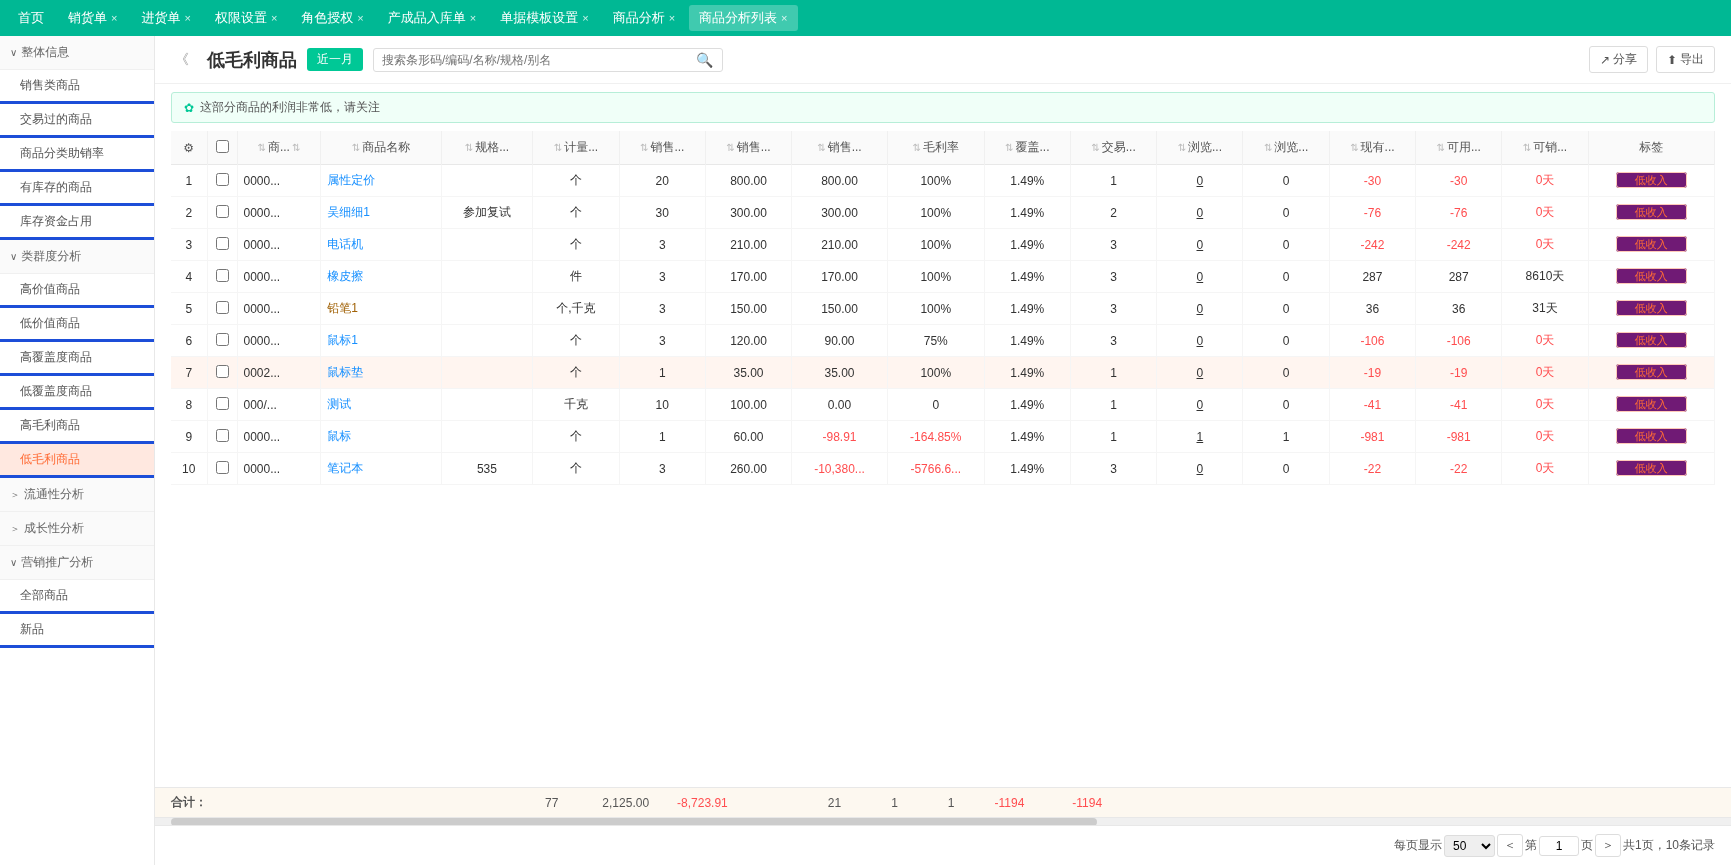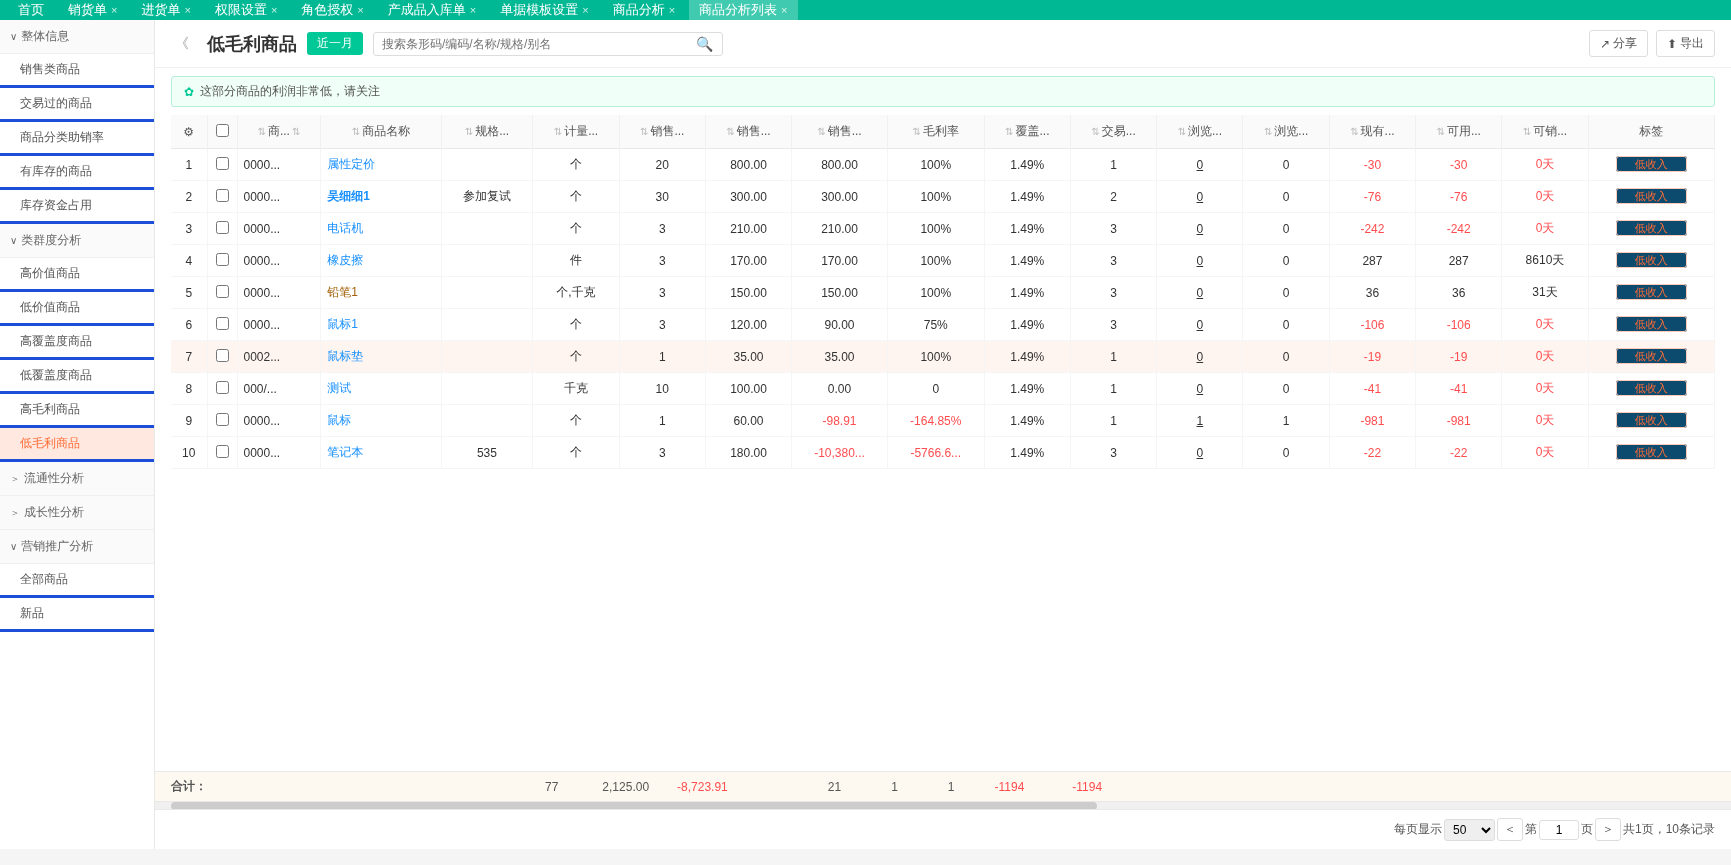--- a/index.html
+++ b/index.html
@@ -3,21 +3,21 @@
   <meta charset="utf-8">
   <style>
     * { box-sizing: border-box; margin: 0; padding: 0; }
     body { font-family: 'Microsoft YaHei', Arial, sans-serif; font-size: 12px; background: #f5f5f5; color: #333; }
 
     
     .top-nav {
       background: #00b894;
       display: flex;
       align-items: center;
-      height: 20px;
+      height: 36px;
       padding: 0 8px;
       gap: 4px;
     }
     .top-nav .nav-item {
       color: #fff;
       padding: 4px 10px;
       cursor: pointer;
       font-size: 13px;
       border-radius: 3px;
       white-space: nowrap;
@@ -183,21 +183,21 @@
       text-align: center;
       border-right: 1px solid #f5f5f5;
       white-space: nowrap;
       overflow: hidden;
       text-overflow: ellipsis;
       max-width: 100px;
     }
     .td-left { text-align: left; }
     .text-red { color: #ff4d4f; }
     .badge-low-income {
-      background: #0c4a6e;
+      background: #701a75;
       color: #ff6b35;
       border: 1px solid #ffcab8;
       border-radius: 3px;
       padding: 1px 18px;
       font-size: 11px;
     }
     .link-underline {
       text-decoration: underline;
       color: #333;
       cursor: pointer;
@@ -454,21 +454,21 @@
       <td>0</td>
       <td class="text-red">-30</td>
       <td class="text-red">-30</td>
       <td class="text-red">0天</td>
       <td><span class="badge-low-income">低收入</span></td>
     </tr>
             <tr>
       <td>2</td>
       <td><input type="checkbox" style=""></td>
       <td class="td-left">0000...</td>
-      <td class="td-left" style="color:#1890ff;cursor:pointer;font-weight:bold;">吴细细1</td>
+      <td class="td-left" style="color:#1890ff;cursor:pointer;">吴细细1</td>
       <td>参加复试</td>
       <td>个</td>
       <td>30</td>
       <td>300.00</td>
       <td class="">300.00</td>
       <td class="">100%</td>
       <td>1.49%</td>
       <td>2</td>
       <td><span class="link-underline">0</span></td>
       <td>0</td>
@@ -618,21 +618,21 @@
       <td><span class="badge-low-income">低收入</span></td>
     </tr>
             <tr>
       <td>10</td>
       <td><input type="checkbox" style=""></td>
       <td class="td-left">0000...</td>
       <td class="td-left" style="color:#1890ff;cursor:pointer;">笔记本</td>
       <td>535</td>
       <td>个</td>
       <td>3</td>
-      <td>180.00</td>
+      <td>260.00</td>
       <td class="text-red">-10,380...</td>
       <td class="text-red">-5766.6...</td>
       <td>1.49%</td>
       <td>3</td>
       <td><span class="link-underline">0</span></td>
       <td>0</td>
       <td class="text-red">-22</td>
       <td class="text-red">-22</td>
       <td class="text-red">0天</td>
       <td><span class="badge-low-income">低收入</span></td>

